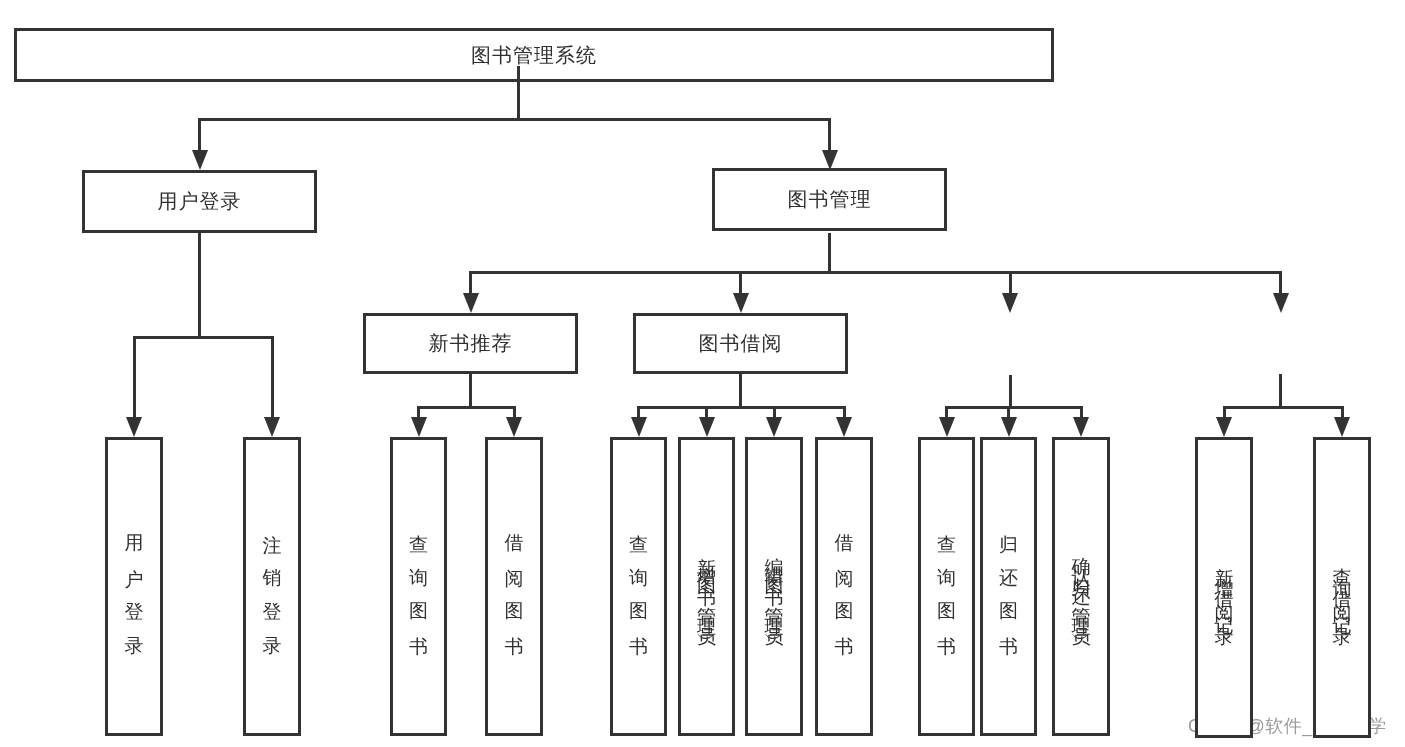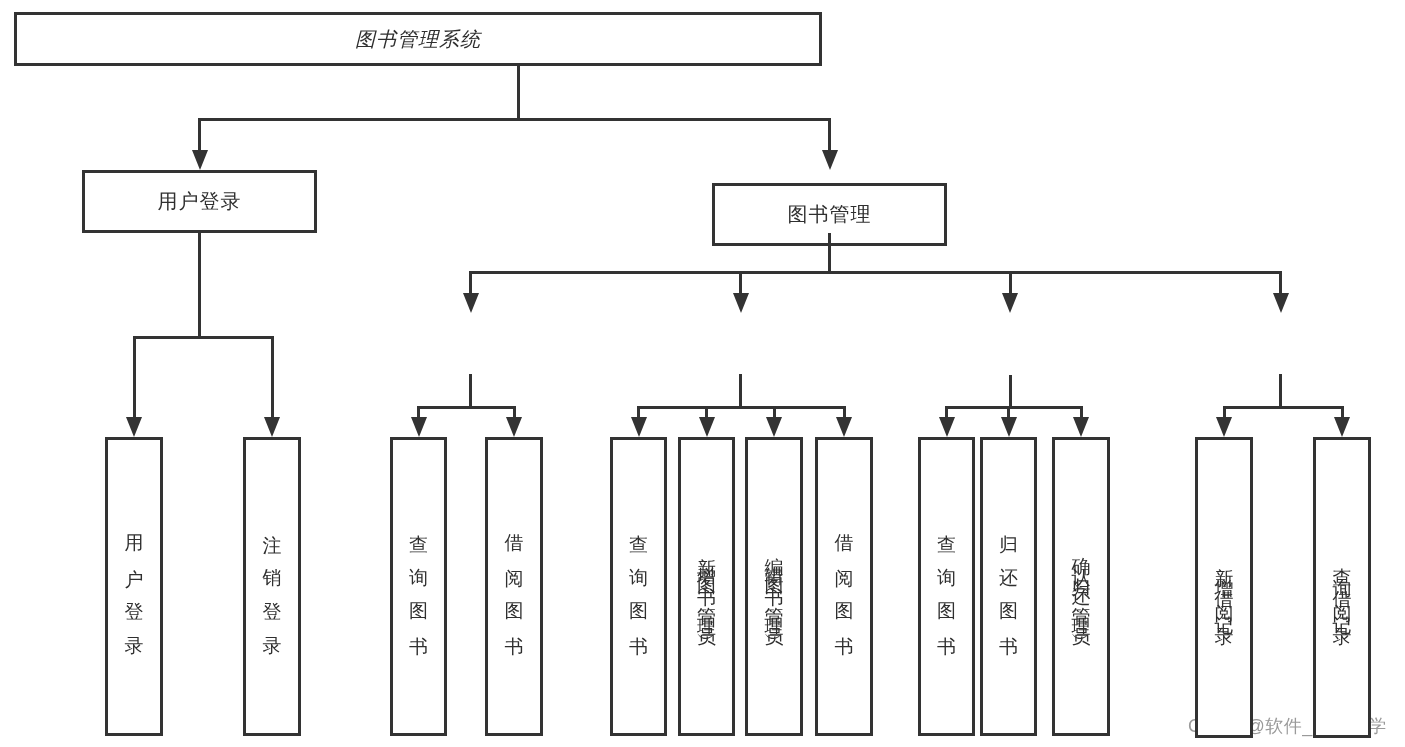--- a/index.html
+++ b/index.html
@@ -50,28 +50,34 @@
     letter-spacing: 0.5px;
     color: var(--watermark, #9a9a9a);
     white-space: nowrap;
   }
 </style>
 </head>
 <body>
 
 <div class="canvas">
   <div class="watermark">CSDN @软件_小贺同学</div>
-<div class="node" style="left: 14px; top: 12px; width: 808px; height: 54px; font-style: italic;">
+<div class="node" style="left: 14px; top: 28px; width: 1040px; height: 54px;">
       <span>图书管理系统</span>
     </div>
     <div class="node" style="left: 82px; top: 170px; width: 235px; height: 63px;">
       <span>用户登录</span>
     </div>
-    <div class="node" style="left: 712px; top: 183px; width: 235px; height: 63px;">
+    <div class="node" style="left: 712px; top: 168px; width: 235px; height: 63px;">
       <span>图书管理</span>
+    </div>
+    <div class="node" style="left: 363px; top: 313px; width: 215px; height: 61px;">
+      <span>新书推荐</span>
+    </div>
+    <div class="node" style="left: 633px; top: 313px; width: 215px; height: 61px;">
+      <span>图书借阅</span>
     </div>
     <div class="node vert" style="left: 105px; top: 437px; width: 58px; height: 299px;">
       <span style="letter-spacing: 34px;">用户登录</span>
     </div>
     <div class="node vert" style="left: 243px; top: 437px; width: 58px; height: 299px;">
       <span style="letter-spacing: 34px;">注销登录</span>
     </div>
     <div class="node vert" style="left: 390px; top: 437px; width: 57px; height: 299px;">
       <span style="letter-spacing: 34px;">查询图书</span>
     </div>

